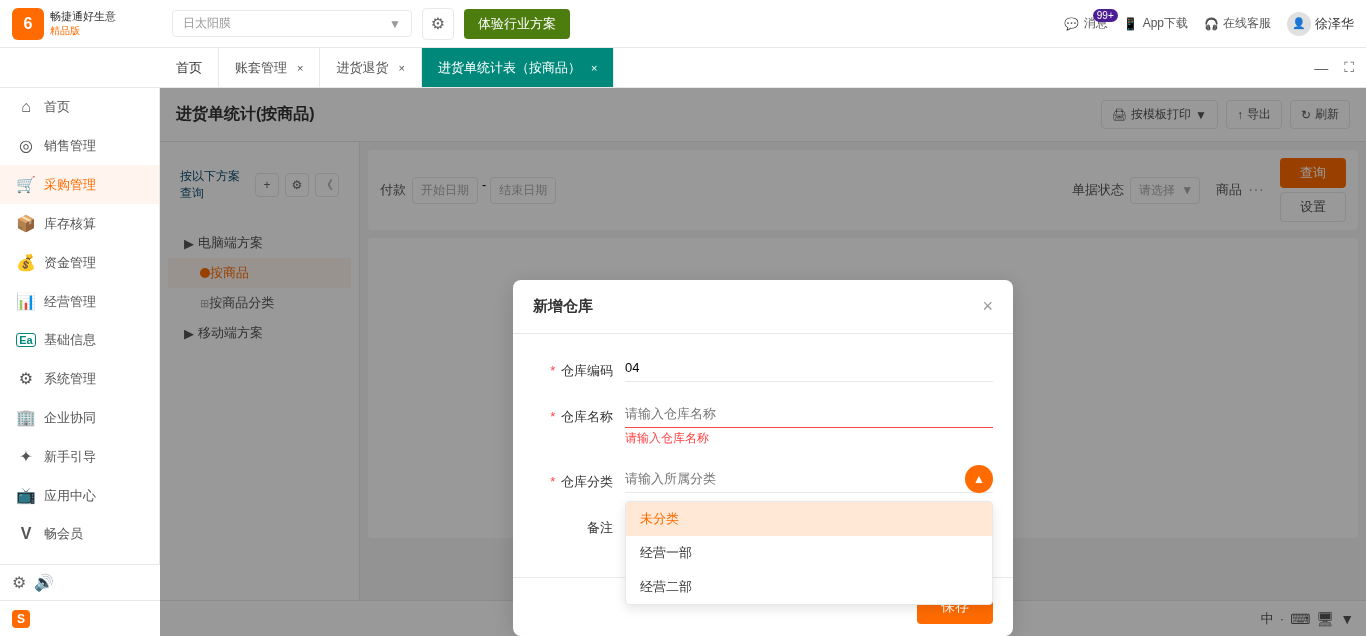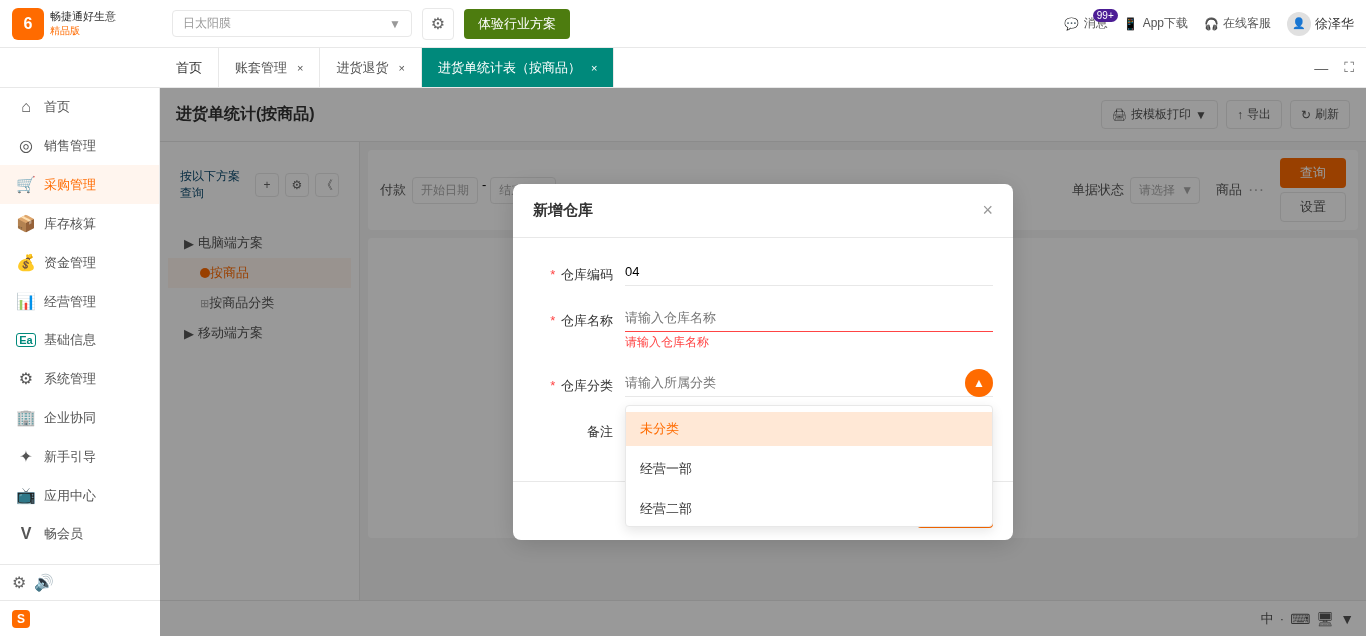--- a/index.html
+++ b/index.html
@@ -109,21 +109,21 @@
 
     .scheme-tree { margin: 0 8px 8px 8px; background: #fff; border-radius: 4px; padding: 8px 0; }
     .tree-item { padding: 6px 16px; cursor: pointer; font-size: 13px; color: #555; display: flex; align-items: center; gap: 4px; }
     .tree-child { padding: 6px 32px; cursor: pointer; font-size: 13px; color: #555; display: flex; align-items: center; }
     .tree-child.active { color: #ff6b00; background: #fff5ee; }
     .orange-dot { width: 10px; height: 10px; background: #ff6b00; border-radius: 50%; display: inline-block; }
 
     
     .modal-overlay {
       position: absolute; top: 0; left: 0; right: 0; bottom: 0;
-      background: rgba(0,0,0,0.4); display: flex; align-items: center; justify-content: center;
+      background: rgba(0,0,0,0.4); display: flex; align-items: flex-end; justify-content: center;
       z-index: 100;
     }
     .modal {
       background: #fff; border-radius: 8px; width: 500px;
       box-shadow: 0 4px 24px rgba(0,0,0,0.15);
       overflow: visible;
     }
     .modal-header {
       display: flex; align-items: center; justify-content: space-between;
       padding: 16px 20px; border-bottom: 1px solid #e8e8e8;
@@ -153,21 +153,21 @@
       width: 28px; height: 28px; background: #ff6b00; border-radius: 50%;
       display: flex; align-items: center; justify-content: center; cursor: pointer;
       color: #fff; font-size: 12px;
     }
     .dropdown-list {
       position: absolute; top: 36px; left: 0; right: 0;
       background: #fff; border: 1px solid #e8e8e8; border-radius: 4px;
       box-shadow: 0 4px 12px rgba(0,0,0,0.1); z-index: 200;
     }
     .dropdown-item {
-      padding: 8px 14px; cursor: pointer; font-size: 13px; color: #333; margin-top: 6px;
+      padding: 8px 14px; cursor: pointer; font-size: 13px; color: #333;
     }
     .dropdown-item.selected { background: #ffe8d6; color: #ff6b00; }
 
     .modal-footer { display: flex; justify-content: flex-end; padding: 12px 20px; border-top: 1px solid #e8e8e8; gap: 8px; }
     .btn-save { background: #ff6b00; color: #fff; border: none; border-radius: 4px; padding: 8px 24px; cursor: pointer; font-size: 14px; }
 
     
     .bottom-bar {
       position: fixed; bottom: 0; left: 0; right: 0; height: 36px;
       background: #fff; border-top: 1px solid #e8e8e8;

